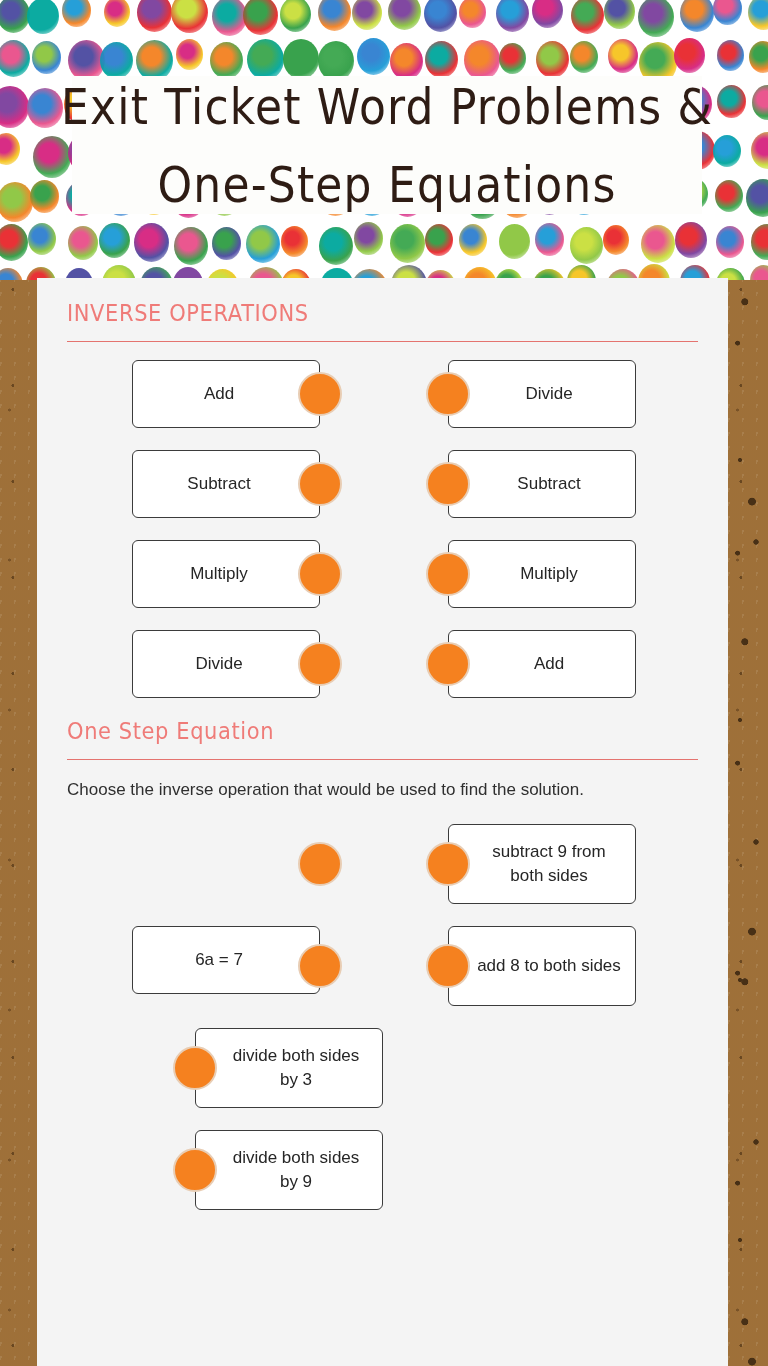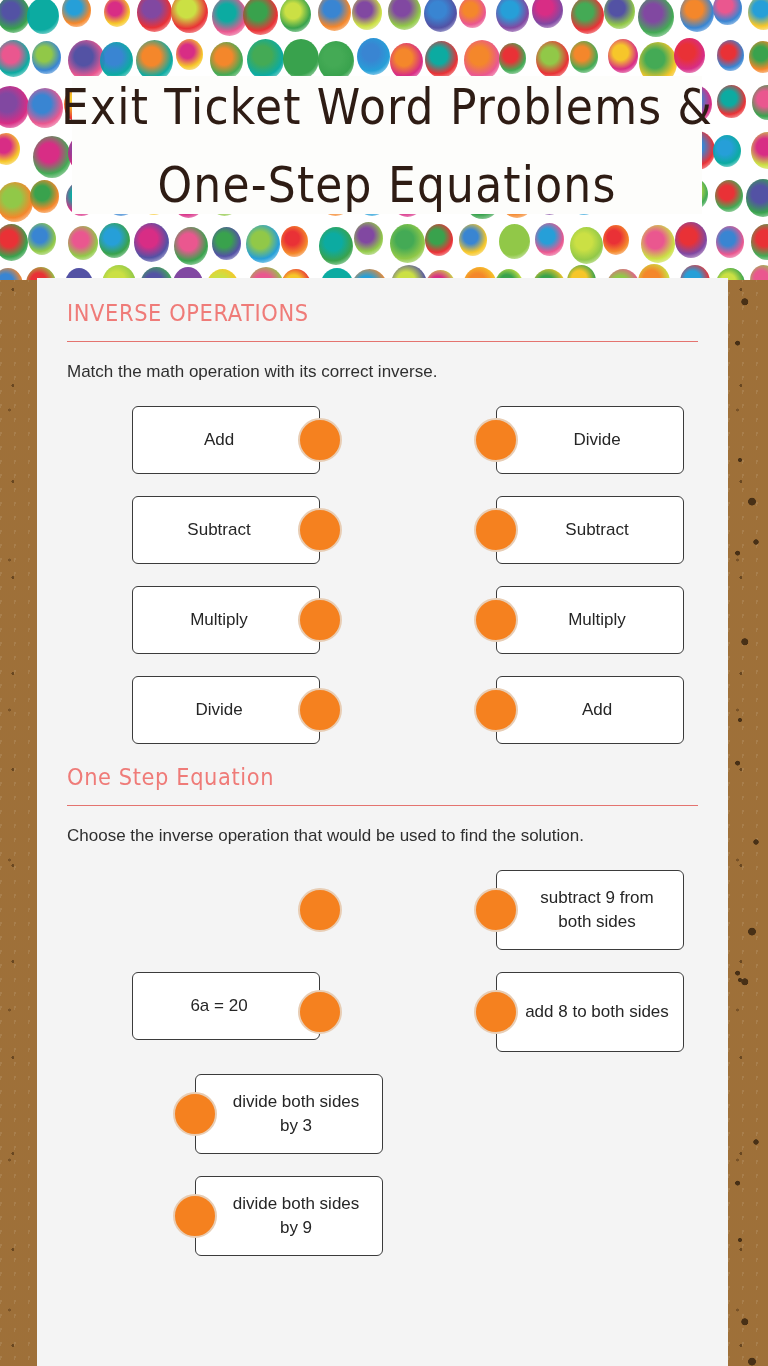--- a/index.html
+++ b/index.html
@@ -139,21 +139,20 @@
 
   
   .rows { display: block; }
 
   .row {
     position: relative;
     display: flex;
     justify-content: flex-start;
     margin-bottom: 22px;
     min-height: 68px;
-    gap: 48px;
   }
 
   .pair-left, .pair-right {
     position: relative;
     width: 188px;
   }
   .pair-left  { margin-left: 65px; }
   .pair-right { margin-left: 128px; }
 
   .mbox {
@@ -360,21 +359,20 @@
       <span class="ln">Exit Ticket Word Problems &amp;</span>
       <span class="ln">One-Step Equations</span>
     </div>
   </div>
 
   <div class="card">
     <div id="sections">
         <div class="section">
           <div class="section-title">INVERSE OPERATIONS</div>
           <div class="rule"></div>
-          <div class="instruction">Match the math operation with its correct inverse.</div>
           <div class="rows">
             <div class="row">
               <div class="pair-left">
                 <div class="mbox">Add</div>
                 <div class="knob right"></div>
               </div>
               <div class="pair-right">
                 <div class="mbox">Divide</div>
                 <div class="knob left"></div>
               </div>
@@ -420,21 +418,21 @@
               <div class="pair-left">
                 <div class="knob right"></div>
               </div>
               <div class="pair-right">
                 <div class="mbox two-line">subtract 9 from both sides</div>
                 <div class="knob left"></div>
               </div>
             </div>
             <div class="row">
               <div class="pair-left">
-                <div class="mbox">6a = 20</div>
+                <div class="mbox">6a = 7</div>
                 <div class="knob right"></div>
               </div>
               <div class="pair-right">
                 <div class="mbox two-line">add 8 to both sides</div>
                 <div class="knob left"></div>
               </div>
             </div>
             <div class="row">
               <div class="pair-right">
                 <div class="mbox two-line">divide both sides by 3</div>

